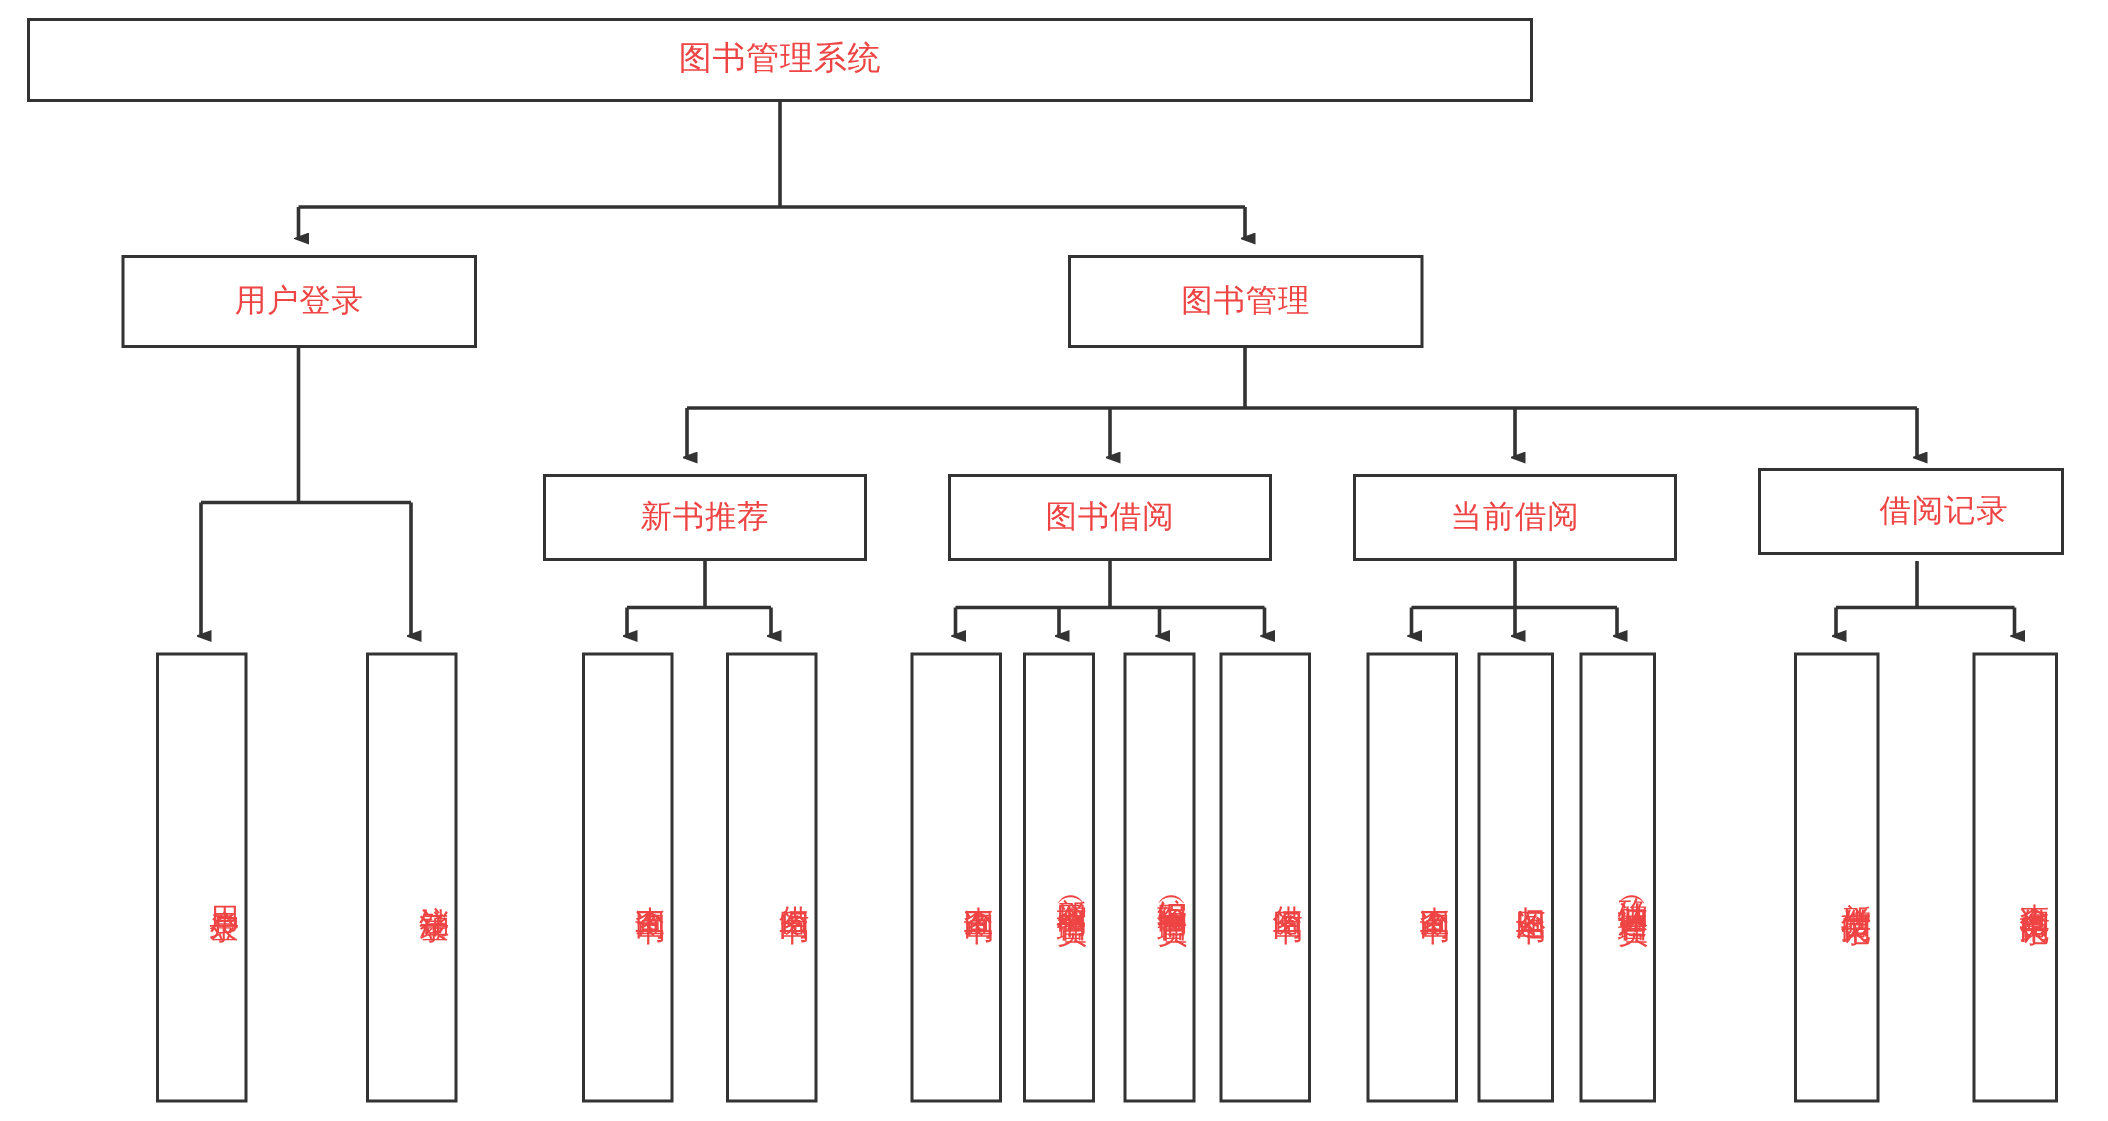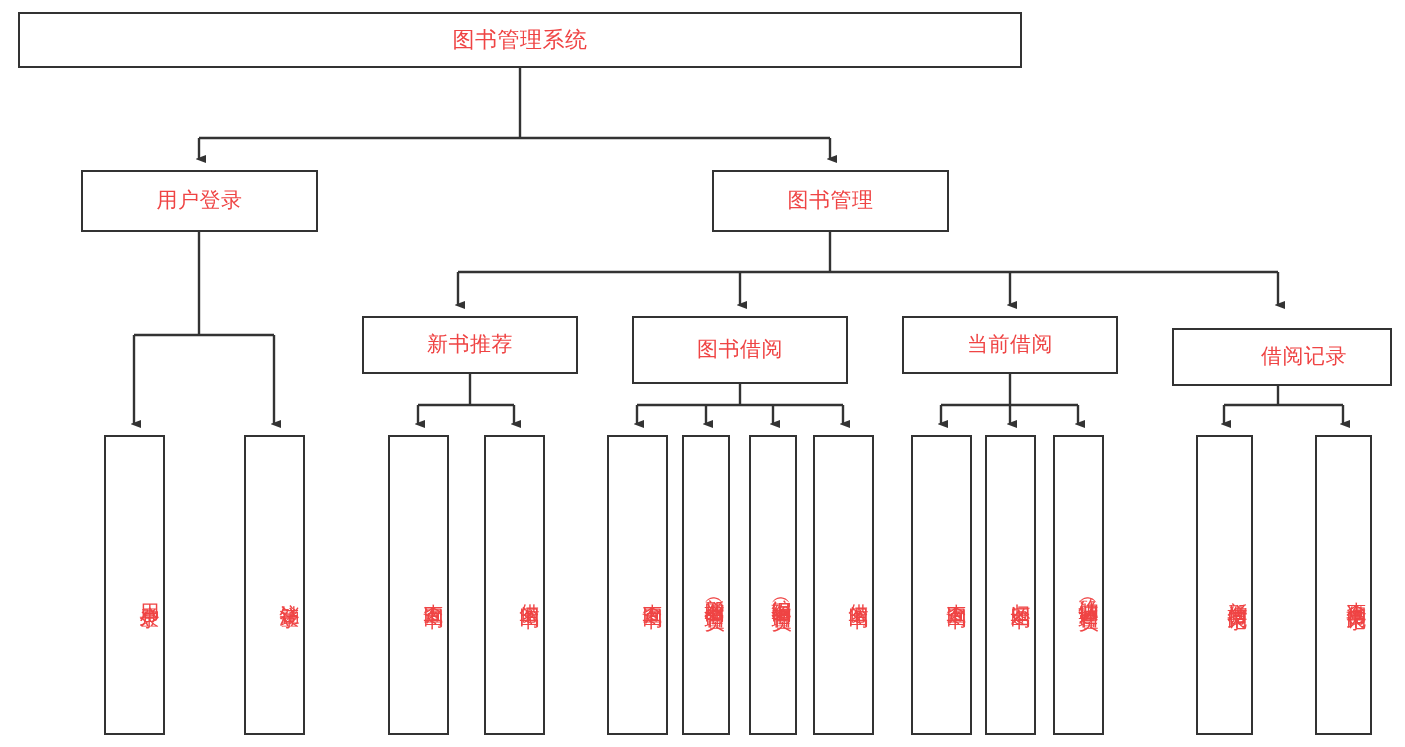--- a/index.html
+++ b/index.html
@@ -124,27 +124,27 @@
   <div class="node node-h" style="left:81px;top:170px;width:237px;height:62px;">
     <span>用户登录</span>
   </div>
   <div class="node node-h" style="left:362px;top:316px;width:216px;height:58px;">
     <span>新书推荐</span>
   </div>
 
   <div class="node node-h" style="left:712px;top:170px;width:237px;height:62px;">
     <span>图书管理</span>
   </div>
-  <div class="node node-h" style="left:632px;top:316px;width:216px;height:68px;">
+  <div class="node node-h" style="left:632px;top:316px;width:216px;height:58px;">
     <span>图书借阅</span>
   </div>
   <div class="node node-h" style="left:902px;top:316px;width:216px;height:58px;justify-content:center;">
     <span>当前借阅</span>
   </div>
-  <div class="node node-h" style="left:1172px;top:328px;width:220px;height:58px;padding-left:44px;">
+  <div class="node node-h" style="left:1172px;top:312px;width:204px;height:58px;padding-left:44px;">
     <span>借阅记录</span>
   </div>
 
   <div class="node node-v" style="left:104px;top:435px;width:61px;height:300px;">
     <span>用户登录</span>
   </div>
   <div class="node node-v" style="left:244px;top:435px;width:61px;height:300px;">
     <span>注销登录</span>
   </div>
 

